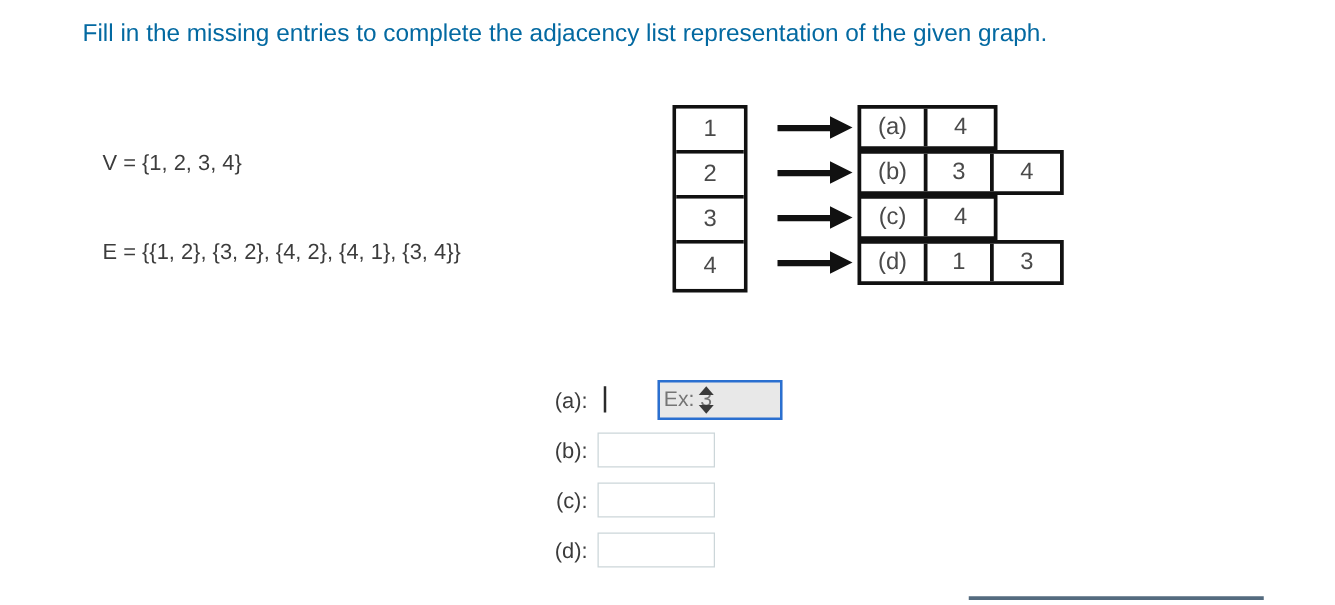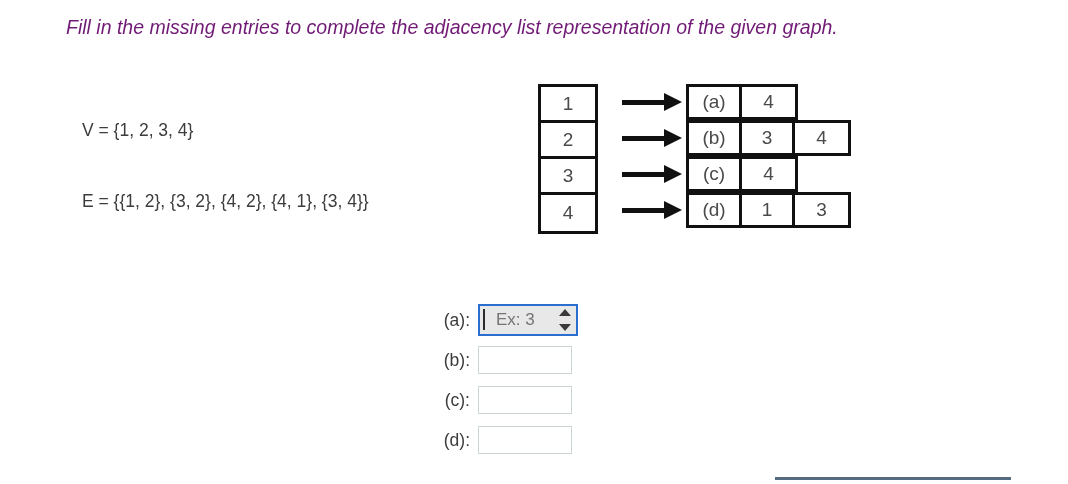--- a/index.html
+++ b/index.html
@@ -17,23 +17,22 @@
     -webkit-font-smoothing: antialiased;
   }
 
   
   .prompt {
     position: absolute;
     left: 66px;
     top: 14px;
     font-size: 19.5px;
     line-height: 26px;
-    color: #701a75;
+    color: #0369a1;
     white-space: nowrap;
-    font-style: italic;
   }
 
   
   .set-defs {
     position: absolute;
     left: 82px;
     top: 118px;
     font-size: 17.5px;
     color: #3c3c3c;
   }
@@ -163,22 +162,23 @@
   .spinner-wrap {
     position: relative;
     width: 100px;
     height: 32px;
   }
   .spinner-wrap .answer-input.focused {
     width: 100px;
     height: 32px;
     background: #e8e8e8;
     color: #7b7b7b;
-    padding-left: 16px;
+    padding-left: 3px;
     font-size: 17px;
+    margin-left: 48px;
   }
   .caret {
     position: absolute;
     left: 5px;
     top: 5px;
     width: 1.5px;
     height: 21px;
     background: #2b2b2b;
   }
   .spinner {

